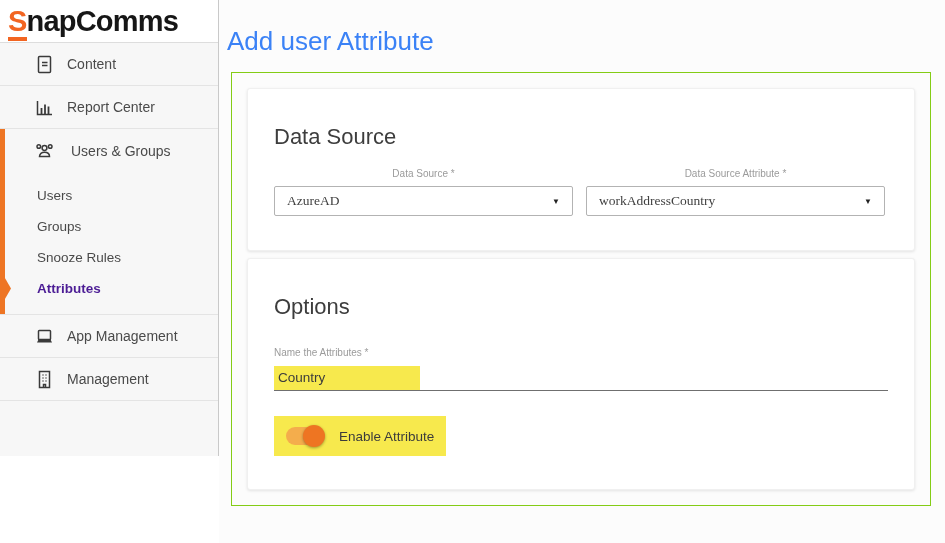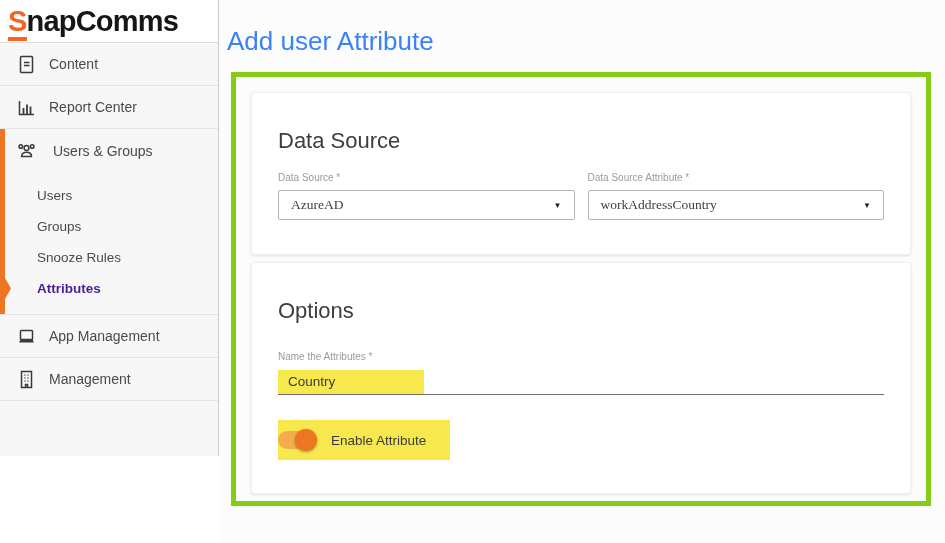--- a/index.html
+++ b/index.html
@@ -9,60 +9,60 @@
 
   
   .sidebar { flex:0 0 219px; width:219px; background:#f7f7f7;
              border-right:1px solid #c9c9c9; display:flex; flex-direction:column; }
   .logo-row { height:43px; background:#fff; padding:2px 0 0 8px;
               font-size:29px; font-weight:800; letter-spacing:-0.8px; color:#161616;
               border-bottom:1px solid #ddd; line-height:38px; white-space:nowrap; }
   .logo-s { color:#f26522; display:inline-block; border-bottom:4px solid #f26522;
             line-height:32px; }
   .nav-item { height:43px; display:flex; align-items:center; gap:12px;
-              padding-left:16px; border-bottom:1px solid #e4e4e4;
+              padding-left:34px; border-bottom:1px solid #e4e4e4;
               font-size:14px; color:#4a4a4a; cursor:pointer; background:#f7f7f7; }
   .nav-item .icon { width:21px; height:21px; display:inline-flex; color:#3a3a3a; }
   .nav-item .icon svg { width:21px; height:21px; }
   .active-region { position:relative; border-bottom:1px solid #e4e4e4; }
   .active-region::before { content:""; position:absolute; left:0; top:0; bottom:0;
               width:5px; background:#ee7524; }
   .active-region .nav-item { border-bottom:none;gap:16px; }
   .subnav { padding:8px 0 10px 0; }
   .sub-item { height:31px; line-height:31px; padding-left:37px; font-size:13.5px;
               color:#4a4a4a; cursor:pointer; position:relative; }
   .sub-item.active { color:#4c1d95; font-weight:bold; }
   .arrow-marker { position:absolute; left:0; top:5px; width:11px; height:21px;
               background:#ee7524;
               clip-path:polygon(0 0, 45% 0, 100% 50%, 45% 100%, 0 100%); }
 
   
   .main { flex:1; background:#fcfcfc; height:543px; }
   .page-title { margin:26px 0 0 8px; font-size:26px; font-weight:400; color:#3b82f6; }
   .container { margin:15px 0 0 12px; width:700px; height:434px;
-               border:5px solid #84cc16; background:#fcfcfc; padding:15px; }
+               border:1px solid #84cc16; background:#fcfcfc; padding:15px; }
   .panel { background:#fff; border:1px solid #f0f0f0; border-radius:3px;
            box-shadow:0 1px 3px rgba(0,0,0,0.10); padding:20px 26px; }
   .panel-1 { height:163px; margin-bottom:7px; }
   .panel-2 { height:232px; }
   .section-title { margin-top:15px; font-size:22px; font-weight:400; color:#3d3d3d; }
   .fields-row { display:flex; gap:13px; margin-top:18px; }
-  .field { width:299px; }
+  .field { width:299px;text-align:center; }
   .field-label { font-size:10px; color:#9b9b9b; margin-bottom:7px; }
   .select-box { height:30px; border:1px solid #b3b3b3; background:#fff; border-radius:2px;
                 display:flex; align-items:center; justify-content:space-between;
                 padding:0 12px; font-size:13.5px; color:#3f3f3f; cursor:pointer;font-family:Liberation Serif, serif; }
   .select-arrow { font-size:8px; color:#222; }
   .name-label { font-size:10px; color:#9b9b9b; margin-top:27px; }
   .underline-input { margin-top:8px; width:100%; border-bottom:1px solid #6f6f6f;
                      cursor:text; }
   .highlight-text { display:inline-block; background:#f7e94d; width:146px; height:24px;
-                    line-height:24px; padding-left:10px; font-size:13.5px; color:#3c3c3c; }
+                    line-height:24px; padding-left:4px; font-size:13.5px; color:#3c3c3c; }
   .toggle-box { margin-top:25px; width:172px; height:40px; background:#f7e94d;
-                display:flex; align-items:center; gap:17px; }
+                display:flex; align-items:center; padding-left:12px; gap:17px; }
   .toggle { position:relative; width:36px; height:18px; border-radius:9px;
             background:#f4ad4c; cursor:pointer; flex:0 0 36px; }
   .toggle-knob { position:absolute; right:-3px; top:-2px; width:22px; height:22px;
                  border-radius:50%; background:#ee7522;
                  box-shadow:0 1px 3px rgba(0,0,0,0.35); }
   .toggle-label { font-size:13.5px; color:#3c3c3c; }
 </style>
 </head>
 <body>
 

